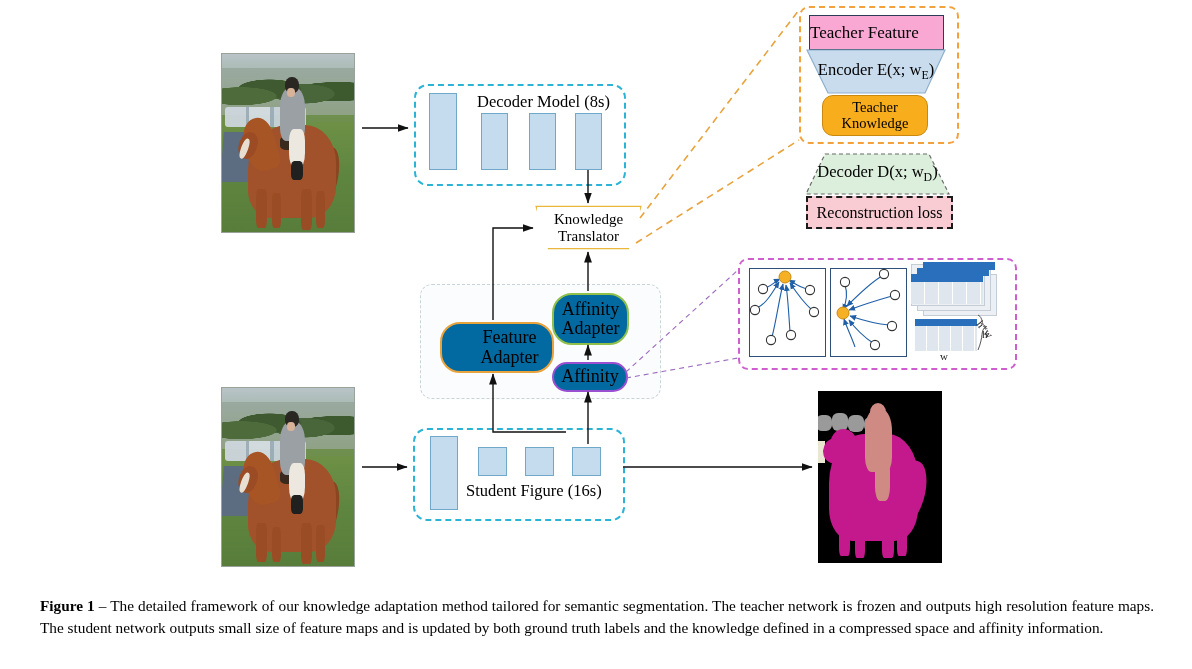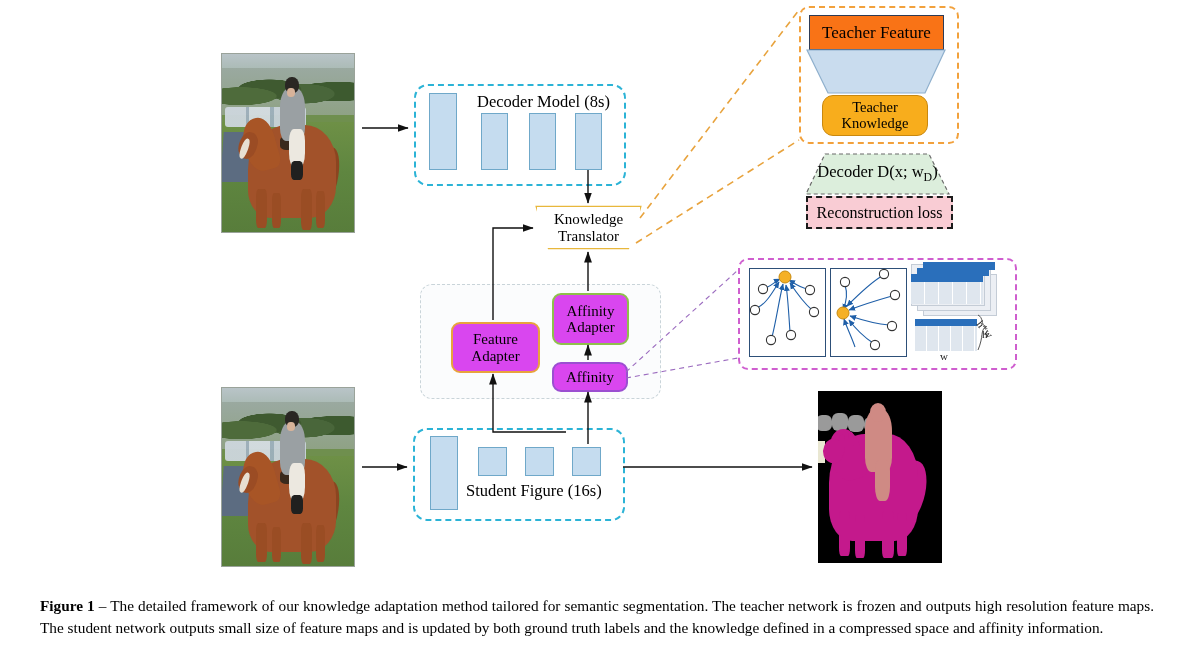--- a/index.html
+++ b/index.html
@@ -75,40 +75,40 @@
      background:#cf8a84;border-radius:50%;}
   .seg-person-leg{position:absolute;left:46%;top:40%;width:12%;height:24%;
      background:#cf8a84;border-radius:26% 26% 34% 34%;}
 
   
   .dashbox{border:2px dashed #2bb3d6;border-radius:14px;background:#fff;}
   .featblk{background:#c5dcef;border:1px solid #6fa8c9;}
   .modellabel{font-size:16.5px;white-space:nowrap;}
 
   .roundbox{
-    border-radius:9px;background:#d946ef;display:flex;align-items:center;
-    justify-content:center;text-align:center;line-height:1.08;font-size:15px;
+    border-radius:20px;background:#0369a1;display:flex;align-items:center;
+    justify-content:center;text-align:center;line-height:1.08;font-size:18px;
   }
   .ob{border:2.2px solid #e8a33d;}
   .gb{border:2.2px solid #8ec04a;}
   .pb{border:2.2px solid #9b4fd1;}
 
   .softdash{border:1.6px dashed #c9d4d9;border-radius:12px;background:#fbfcfd;}
 
   
   .trap-kt{
     background:#fff;border:0;display:flex;align-items:center;justify-content:center;
     text-align:center;font-size:15px;line-height:1.1;
   }
 
   .detailbox-orange{border:2px dashed #f2a13c;border-radius:10px;background:#fff;}
   .detailbox-purple{border:2px dashed #cf5ecf;border-radius:10px;background:#fff;}
 
-  .teachfeat{background:#f97316;border:1.6px solid #2d3b55;display:flex;
-     align-items:center;justify-content:center;font-size:17px;}
+  .teachfeat{background:#f9a8d4;border:1.6px solid #2d3b55;display:flex;
+     align-items:center;justify-content:flex-start;font-size:17px;}
   .compact{background:#f8ad1c;border:1.6px solid #c9880f;border-radius:11px;
      display:flex;align-items:center;justify-content:center;text-align:center;
      font-size:14.5px;line-height:1.1;}
   .recon{background:#f9ccd4;border:2px dashed #1b1b1b;display:flex;
      align-items:center;justify-content:center;font-size:16px;}
 
   .shapetext{position:absolute;left:0;top:0;width:100%;height:100%;
      display:flex;align-items:center;justify-content:center;text-align:center;}
 
   
@@ -206,21 +206,21 @@
 
   <div class="abs dashbox" style="left:413px;top:428px;width:208px;height:89px;"></div>
   <div class="abs featblk" style="left:430px;top:436px;width:26px;height:72px;"></div>
   <div class="abs featblk" style="left:478px;top:447px;width:27px;height:27px;"></div>
   <div class="abs featblk" style="left:525px;top:447px;width:27px;height:27px;"></div>
   <div class="abs featblk" style="left:572px;top:447px;width:27px;height:27px;"></div>
   <div class="abs modellabel" style="left:466px;top:481px;">Student Figure (16s)</div>
 
   <div class="abs softdash" style="left:420px;top:284px;width:239px;height:113px;"></div>
 
-  <div class="abs roundbox ob" style="left:451px;top:322px;width:85px;height:47px;">
+  <div class="abs roundbox ob" style="left:440px;top:322px;width:85px;height:47px;padding-left:25px;">
     <span>
       <span>Feature</span><br>
       <span>Adapter</span>
     </span>
   </div>
 
   <div class="abs roundbox gb" style="left:552px;top:293px;width:73px;height:48px;">
     <span>
       <span>Affinity</span><br>
       <span>Adapter</span>
@@ -243,20 +243,25 @@
 
   <div class="abs detailbox-orange" style="left:799px;top:6px;width:156px;height:134px;"></div>
 
   <div class="abs teachfeat" style="left:809px;top:15px;width:133px;height:33px;">
     <span>Teacher Feature</span>
   </div>
 
   <svg class="overlay">
     <polygon points="807,50 945,50 925,93 828,93" fill="#c9dcee" stroke="#8fb0cd" stroke-width="1.2"></polygon>
   </svg>
+  <div class="abs" style="left:807px;top:50px;width:138px;height:43px;">
+    <div class="shapetext" style="font-size:16.5px;">
+      <span><span>Encoder E(x; w</span><sub style="font-size:.72em;">E</sub><span>)</span></span>
+    </div>
+  </div>
 
   <div class="abs compact" style="left:822px;top:95px;width:104px;height:39px;">
     <span>
       <span>Teacher</span><br>
       <span>Knowledge</span>
     </span>
   </div>
 
   <svg class="overlay">
     <polygon points="825,154 929,154 949,194 806,194" fill="#dceedc" stroke="#6b6b6b" stroke-width="1.2" stroke-dasharray="4 3"></polygon>

